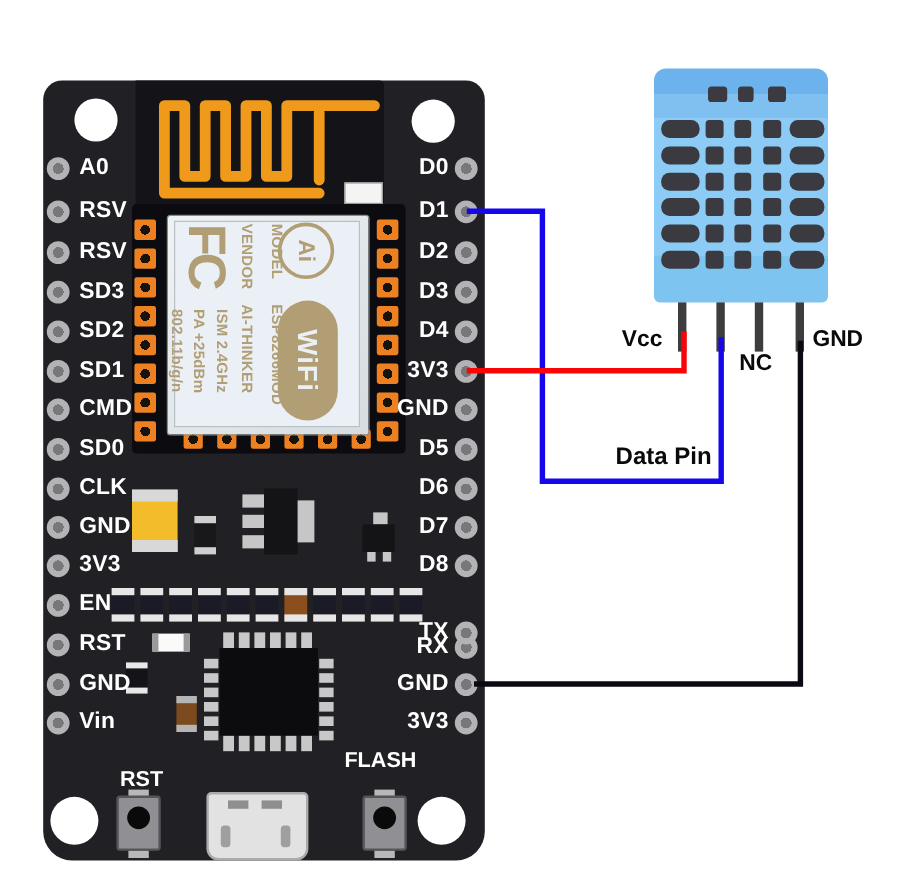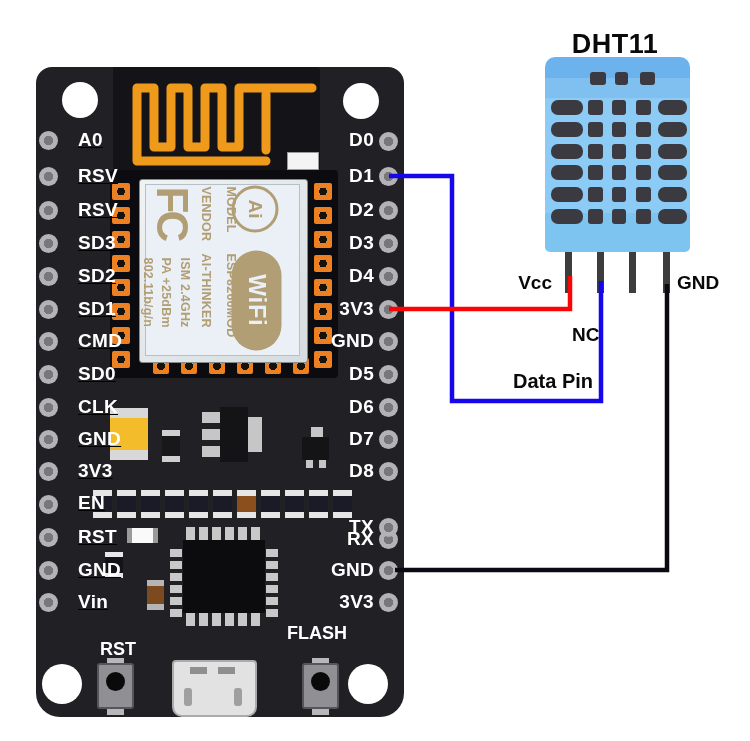--- a/index.html
+++ b/index.html
@@ -4,21 +4,21 @@
 <style>
   html,body{margin:0;padding:0;background:#fff;}
   #canvas{position:relative;width:750px;height:741px;background:#ffffff;overflow:hidden;
           font-family:"Liberation Sans", sans-serif;}
   .abs{position:absolute;}
   
   #board{left:36px;top:67px;width:368px;height:650px;background:#212125;
          border-radius:16px 16px 24px 24px;}
   .hole{background:#ffffff;border-radius:50%;}
   .pinrow{position:absolute;display:flex;align-items:center;height:22px;}
-  .pinrow.left{left:39px;gap:20px;text-decoration:underline;}
+  .pinrow.left{left:39px;gap:8px;}
   .pinrow.right{right:352px;gap:5px;flex-direction:row;}
   .pincircle{width:19px;height:19px;border-radius:50%;background:#a9a9a9;
              background:radial-gradient(circle,#77777c 0 4.5px,#b3b3b6 4.5px);flex:0 0 auto;}
   .pinlabel{color:#ffffff;font-weight:700;font-size:19px;letter-spacing:.3px;white-space:nowrap;}
   
   #ant-back{left:113px;top:67px;width:207px;height:103px;background:#141418;border-radius:0 4px 0 0;}
   #ant-comp{left:287px;top:152px;width:30px;height:16px;background:#f4f4f4;border:1px solid #9a9a9a;}
   
   #substrate{left:110px;top:170px;width:228px;height:208px;background:#0c0c10;border-radius:4px;}
   .padcol{position:absolute;display:flex;flex-direction:column;gap:7px;}
@@ -289,21 +289,21 @@
     </div>
   <div class="pinrow left" style="top:559px;">
       <span class="pincircle"></span>
       <span class="pinlabel">GND</span>
     </div>
   <div class="pinrow left" style="top:591px;">
       <span class="pincircle"></span>
       <span class="pinlabel">Vin</span>
     </div>
 
-  <div class="pinrow right" style="top:129px;align-items:flex-end;">
+  <div class="pinrow right" style="top:129px;">
       <span class="pinlabel">D0</span>
       <span class="pincircle"></span>
     </div>
   <div class="pinrow right" style="top:165px;">
       <span class="pinlabel">D1</span>
       <span class="pincircle"></span>
     </div>
   <div class="pinrow right" style="top:199px;">
       <span class="pinlabel">D2</span>
       <span class="pincircle"></span>
@@ -350,21 +350,20 @@
     </div>
   <div class="pinrow right" style="top:559px;">
       <span class="pinlabel">GND</span>
       <span class="pincircle"></span>
     </div>
   <div class="pinrow right" style="top:591px;">
       <span class="pinlabel">3V3</span>
       <span class="pincircle"></span>
     </div>
 
-  <div class="abs" id="dht-title">DHT11</div>
   <div class="abs" id="dht-body">
     <div class="slot" style="left:45px;top:15px;width:16px;height:13px;"></div>
     <div class="slot" style="left:70px;top:15px;width:13px;height:13px;"></div>
     <div class="slot" style="left:95px;top:15px;width:15px;height:13px;"></div>
 
     <div class="slot wide" style="left:6px;top:43px;width:32px;"></div>
     <div class="slot" style="left:43px;top:43px;width:15px;"></div>
     <div class="slot" style="left:67px;top:43px;width:14px;"></div>
     <div class="slot" style="left:91px;top:43px;width:15px;"></div>
     <div class="slot wide" style="left:113px;top:43px;width:29px;"></div>
@@ -404,17 +403,17 @@
   <div class="dpin" style="left:629px;"></div>
   <div class="dpin" style="left:663px;"></div>
 
   <svg class="abs" id="wires" width="750" height="741">
     <polyline points="389,176 452,176 452,401 601,401 601,281" fill="none" stroke-width="4.5" stroke="#1606ec"></polyline>
     <polyline points="570,276 570,309 389,309" fill="none" stroke-width="4.5" stroke="#f90506"></polyline>
     <polyline points="667,284 667,570 395,570" fill="none" stroke-width="4.5" stroke="#0a0a12"></polyline>
   </svg>
 
   <div class="wire-label" style="left:512px;top:272px;width:40px;text-align:right;">Vcc</div>
-  <div class="wire-label" style="left:572px;top:292px;margin-top:32px;">NC</div>
+  <div class="wire-label" style="left:616px;top:292px;">NC</div>
   <div class="wire-label" style="left:677px;top:272px;">GND</div>
   <div class="wire-label" style="left:498px;top:370px;width:95px;text-align:right;font-size:20px;">Data Pin</div>
 
 </div>
 
 </body></html>

